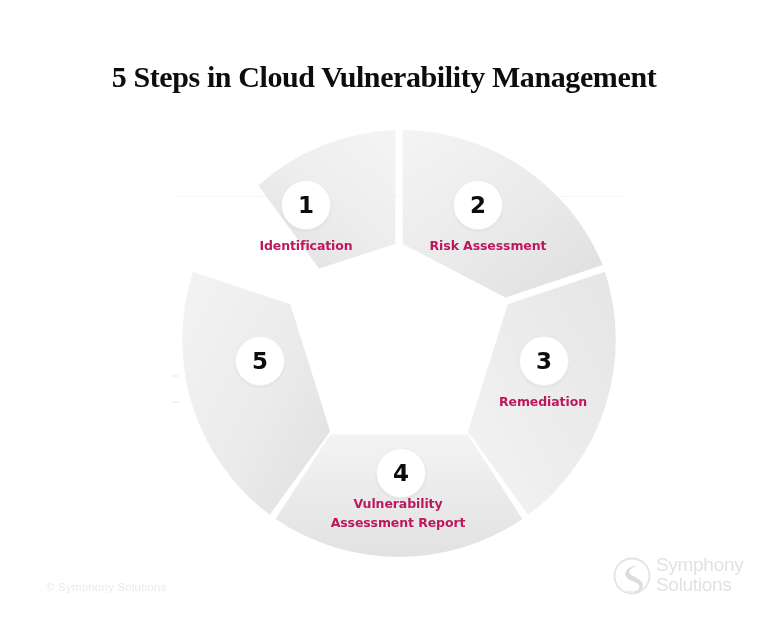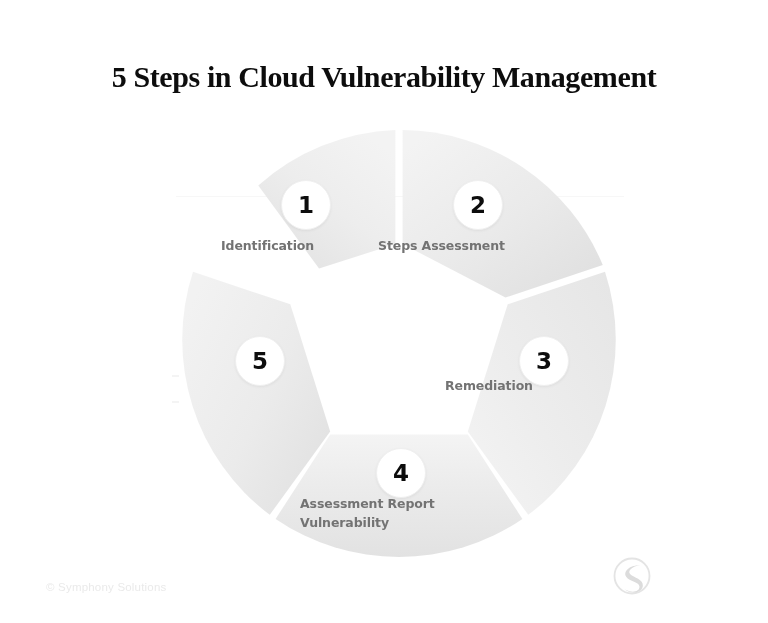--- a/index.html
+++ b/index.html
@@ -42,21 +42,22 @@
   }
   .wheel-svg {
     position: absolute;
     left: 0; top: 0;
     width: 442px;
     height: 442px;
     display: block;
   }
   .seg-label {
     position: absolute;
-    color: #737373;
+    text-align: center;
+    color: #be185d;
     font-family: "DejaVu Sans", sans-serif;
     font-weight: bold;
     font-size: 12.5px;
     line-height: 19px;
     white-space: nowrap;
     letter-spacing: -0.1px;
   }
   .num-badge {
     position: absolute;
     width: 48px;
@@ -74,21 +75,21 @@
     color: #0d0d0d;
   }
   .step-group { position: absolute; left: 0; top: 0; }
 
   
   .s1-badge { left: 103px; top: 52px; }
   .s1-label { left: 43px; top: 108px; width: 170px; }
   .s2-badge { left: 275px; top: 52px; }
   .s2-label { left: 200px; top: 108px; width: 220px; }
   .s3-badge { left: 341px; top: 208px; }
-  .s3-label { left: 267px; top: 248px; width: 196px; }
+  .s3-label { left: 267px; top: 264px; width: 196px; }
   .s4-badge { left: 198px; top: 320px; }
   .s4-label { left: 122px; top: 366px; width: 196px; }
   .s5-badge { left: 57px; top: 208px; }
   .s5-label { left: -5px; top: 264px; width: 196px; }
 
   .copyright {
     position: absolute;
     left: 46px;
     top: 581px;
     font-size: 11.5px;
@@ -213,50 +214,54 @@
     <div class="step-group">
       <div class="num-badge s1-badge">1</div>
       <div class="seg-label s1-label">
         <div>Identification</div>
       </div>
     </div>
 
     <div class="step-group">
       <div class="num-badge s2-badge">2</div>
       <div class="seg-label s2-label">
-        <div>Steps Assessment</div>
+        <div>Risk Assessment</div>
       </div>
     </div>
 
     <div class="step-group">
       <div class="num-badge s3-badge">3</div>
       <div class="seg-label s3-label">
         <div>Remediation</div>
       </div>
     </div>
 
     <div class="step-group">
       <div class="num-badge s4-badge">4</div>
       <div class="seg-label s4-label">
+        <div>Vulnerability</div>
         <div>Assessment Report</div>
-        <div>Vulnerability</div>
       </div>
     </div>
 
     <div class="step-group">
       <div class="num-badge s5-badge">5</div>
       <div class="seg-label s5-label">
       </div>
     </div>
 
   </div>
 
   <div class="copyright">© Symphony Solutions</div>
 
   <div class="brand-logo">
     <svg width="40" height="44" viewBox="0 0 48 52" xmlns="http://www.w3.org/2000/svg" style="position:absolute; left:0; top:2px;">
       <circle cx="24" cy="26" r="21" fill="none" stroke="#e4e4e4" stroke-width="2.2"></circle>
       <path d="M34 13 C 20 13, 13 21, 17 27 C 21 33, 33 33, 33 39 C 33 45, 24 47, 15 42
                C 24 49, 36 46, 37 38 C 38 30, 26 28, 22 24 C 18 20, 24 14, 34 13 Z" fill="#dcdcdc"></path>
     </svg>
+    <div class="brand-text">
+      <div>Symphony</div>
+      <div>Solutions</div>
+    </div>
   </div>
 
 </div>
 
 </body></html>

